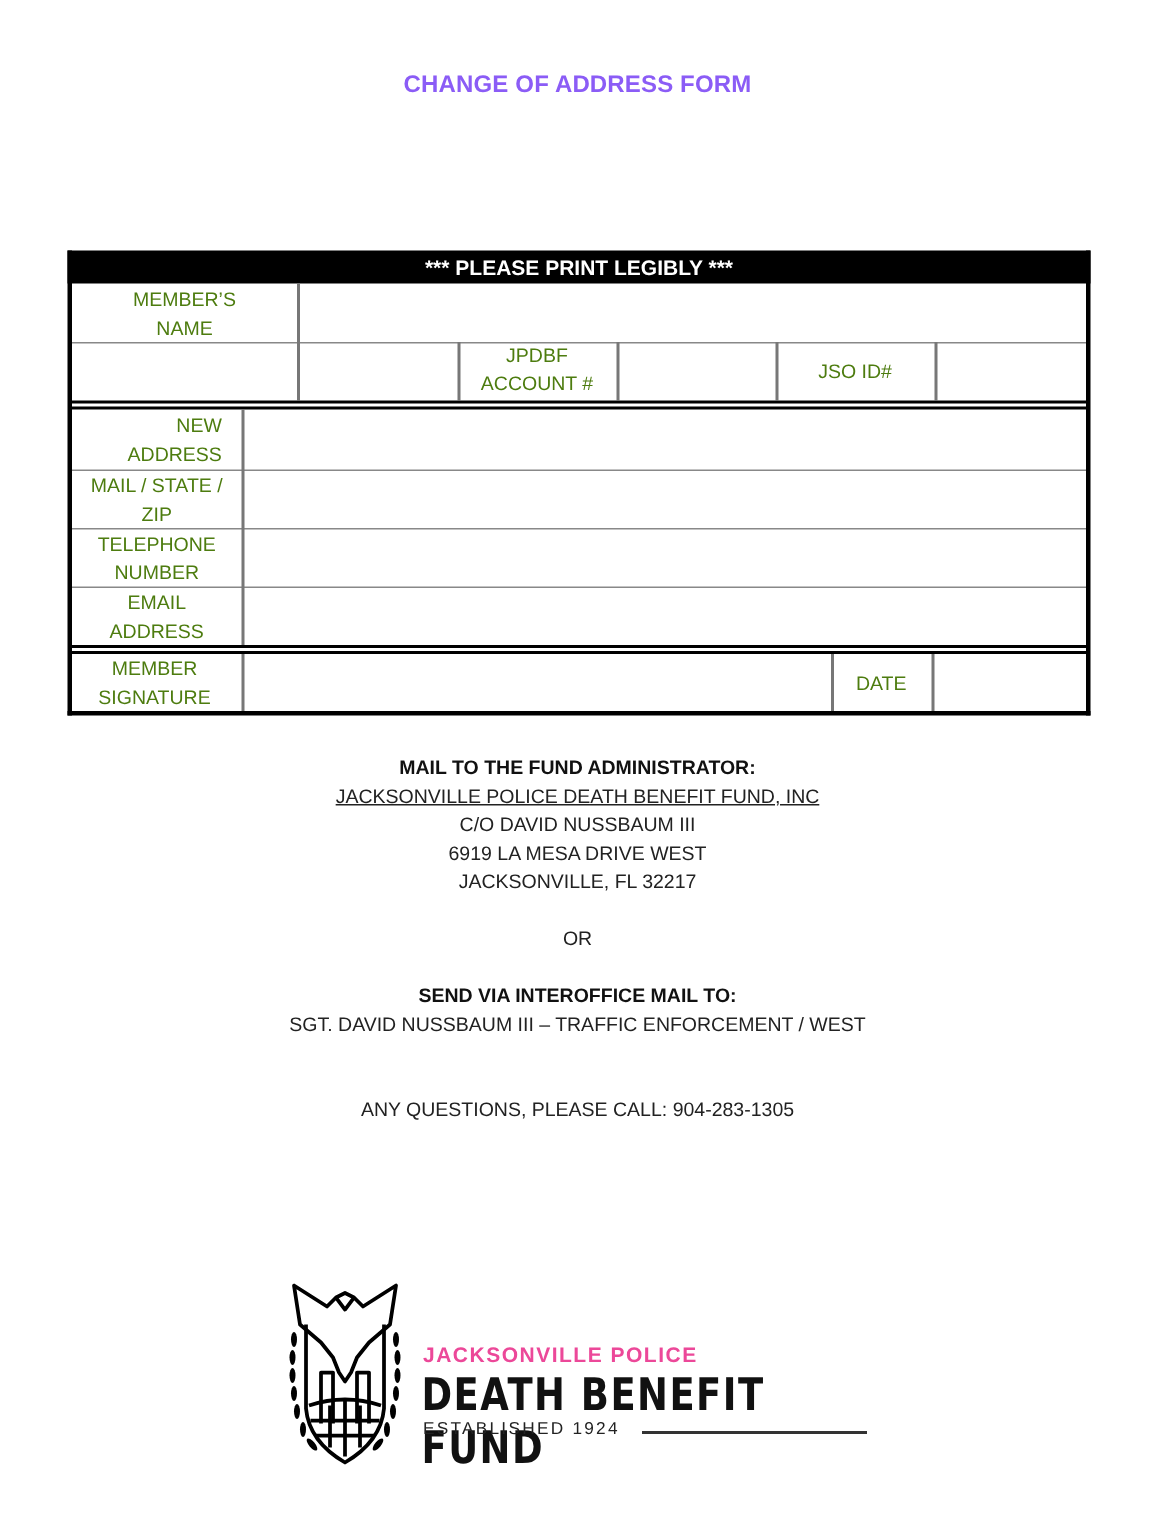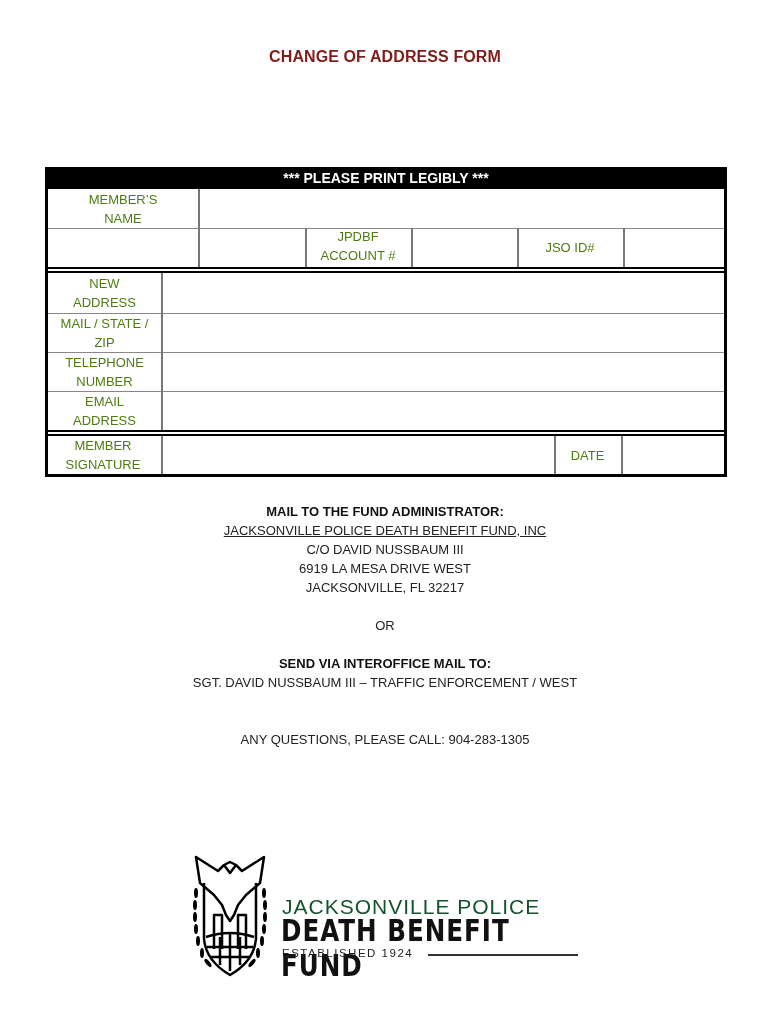--- a/index.html
+++ b/index.html
@@ -2,21 +2,21 @@
 <html><head>
   <meta charset="utf-8">
   <style>
     html, body { margin: 0; padding: 0; background: #ffffff; }
     body {
       width: 770px; height: 1024px; position: relative; overflow: hidden;
       font-family: "Liberation Sans", "DejaVu Sans", sans-serif; color: #111;
     }
     .title {
       position: absolute; top: 48px; left: 0; width: 770px; text-align: center;
-      font-size: 16px; font-weight: bold; letter-spacing: 0.1px; color: #7f1d1d;
+      font-size: 16px; font-weight: bold; letter-spacing: 0.1px; color: #8b5cf6;
     }
     .form {
       position: absolute; left: 45px; top: 133px; width: 682px; height: 310px;
       box-sizing: border-box; border: 3px solid #000; border-top: none; margin-top: 34px;
     }
     .hdr {
       position: absolute; left: -3px; top: 0; width: 682px; height: 22px;
       background: #000; color: #fff; text-align: center;
       font-size: 14px; font-weight: bold; line-height: 23px;
     }
@@ -30,21 +30,21 @@
     .hline { position: absolute; height: 1px; background: #888; }
     .dbl { position: absolute; left: 0; width: 676px; height: 6px;
       border-top: 2.5px solid #000; border-bottom: 2.5px solid #000; box-sizing: border-box; background:#fff; }
     .field { background: transparent; border: none; }
     .mail {
       position: absolute; left: 0; width: 770px; text-align: center;
       font-size: 13px; color: #222; line-height: 19px;
     }
     .mail b { color: #111; }
     .logo { position: absolute; left: 190px; top: 853px; width: 395px; height: 125px; }
-    .logo .l1 { position: absolute; left: 92px; top: 42px; font-size: 21px; letter-spacing: 1px; color: #14532d; }
+    .logo .l1 { position: absolute; left: 92px; top: 42px; font-size: 14px; letter-spacing: 1px; color: #ec4899; font-weight: bold; }
     .logo .l2 { position: absolute; left: 91px; top: 60px; font-size: 30px; font-weight: bold; letter-spacing: 1.2px; color: #111;
       font-family: "DejaVu Sans", sans-serif; transform: scaleX(0.82); transform-origin: left; }
     .logo .l3 { position: absolute; left: 92px; top: 94px; font-size: 11.5px; letter-spacing: 1.5px; color: #222; }
     .logo .rule { position: absolute; left: 238px; top: 101px; width: 150px; height: 1.5px; background: #333; }
   </style>
 </head>
 <body>
 
 <div class="title">CHANGE OF ADDRESS FORM</div>
 
@@ -64,21 +64,21 @@
   <div class="cell field" style="left:575px;top:61px;width:101px;height:39px;"></div>
 
   <div class="vline" style="left:150px;top:22px;height:78px;"></div>
   <div class="vline" style="left:257px;top:61px;height:39px;"></div>
   <div class="vline" style="left:363px;top:61px;height:39px;"></div>
   <div class="vline" style="left:469px;top:61px;height:39px;"></div>
   <div class="vline" style="left:575px;top:61px;height:39px;"></div>
 
   <div class="dbl" style="top:100px;"></div>
 
-  <div class="cell lbl" style="left:0;top:106px;width:113px;height:40px;">NEW
+  <div class="cell lbl" style="left:12px;top:106px;width:113px;height:40px;text-align:right;">NEW
 ADDRESS</div>
   <div class="cell field" style="left:113px;top:106px;width:563px;height:40px;"></div>
   <div class="hline" style="left:0;top:146px;width:676px;"></div>
 
   <div class="cell lbl" style="left:0;top:146px;width:113px;height:39px;">MAIL / STATE /
 ZIP</div>
   <div class="cell field" style="left:113px;top:146px;width:563px;height:39px;"></div>
   <div class="hline" style="left:0;top:185px;width:676px;"></div>
 
   <div class="cell lbl" style="left:0;top:185px;width:113px;height:39px;">TELEPHONE

